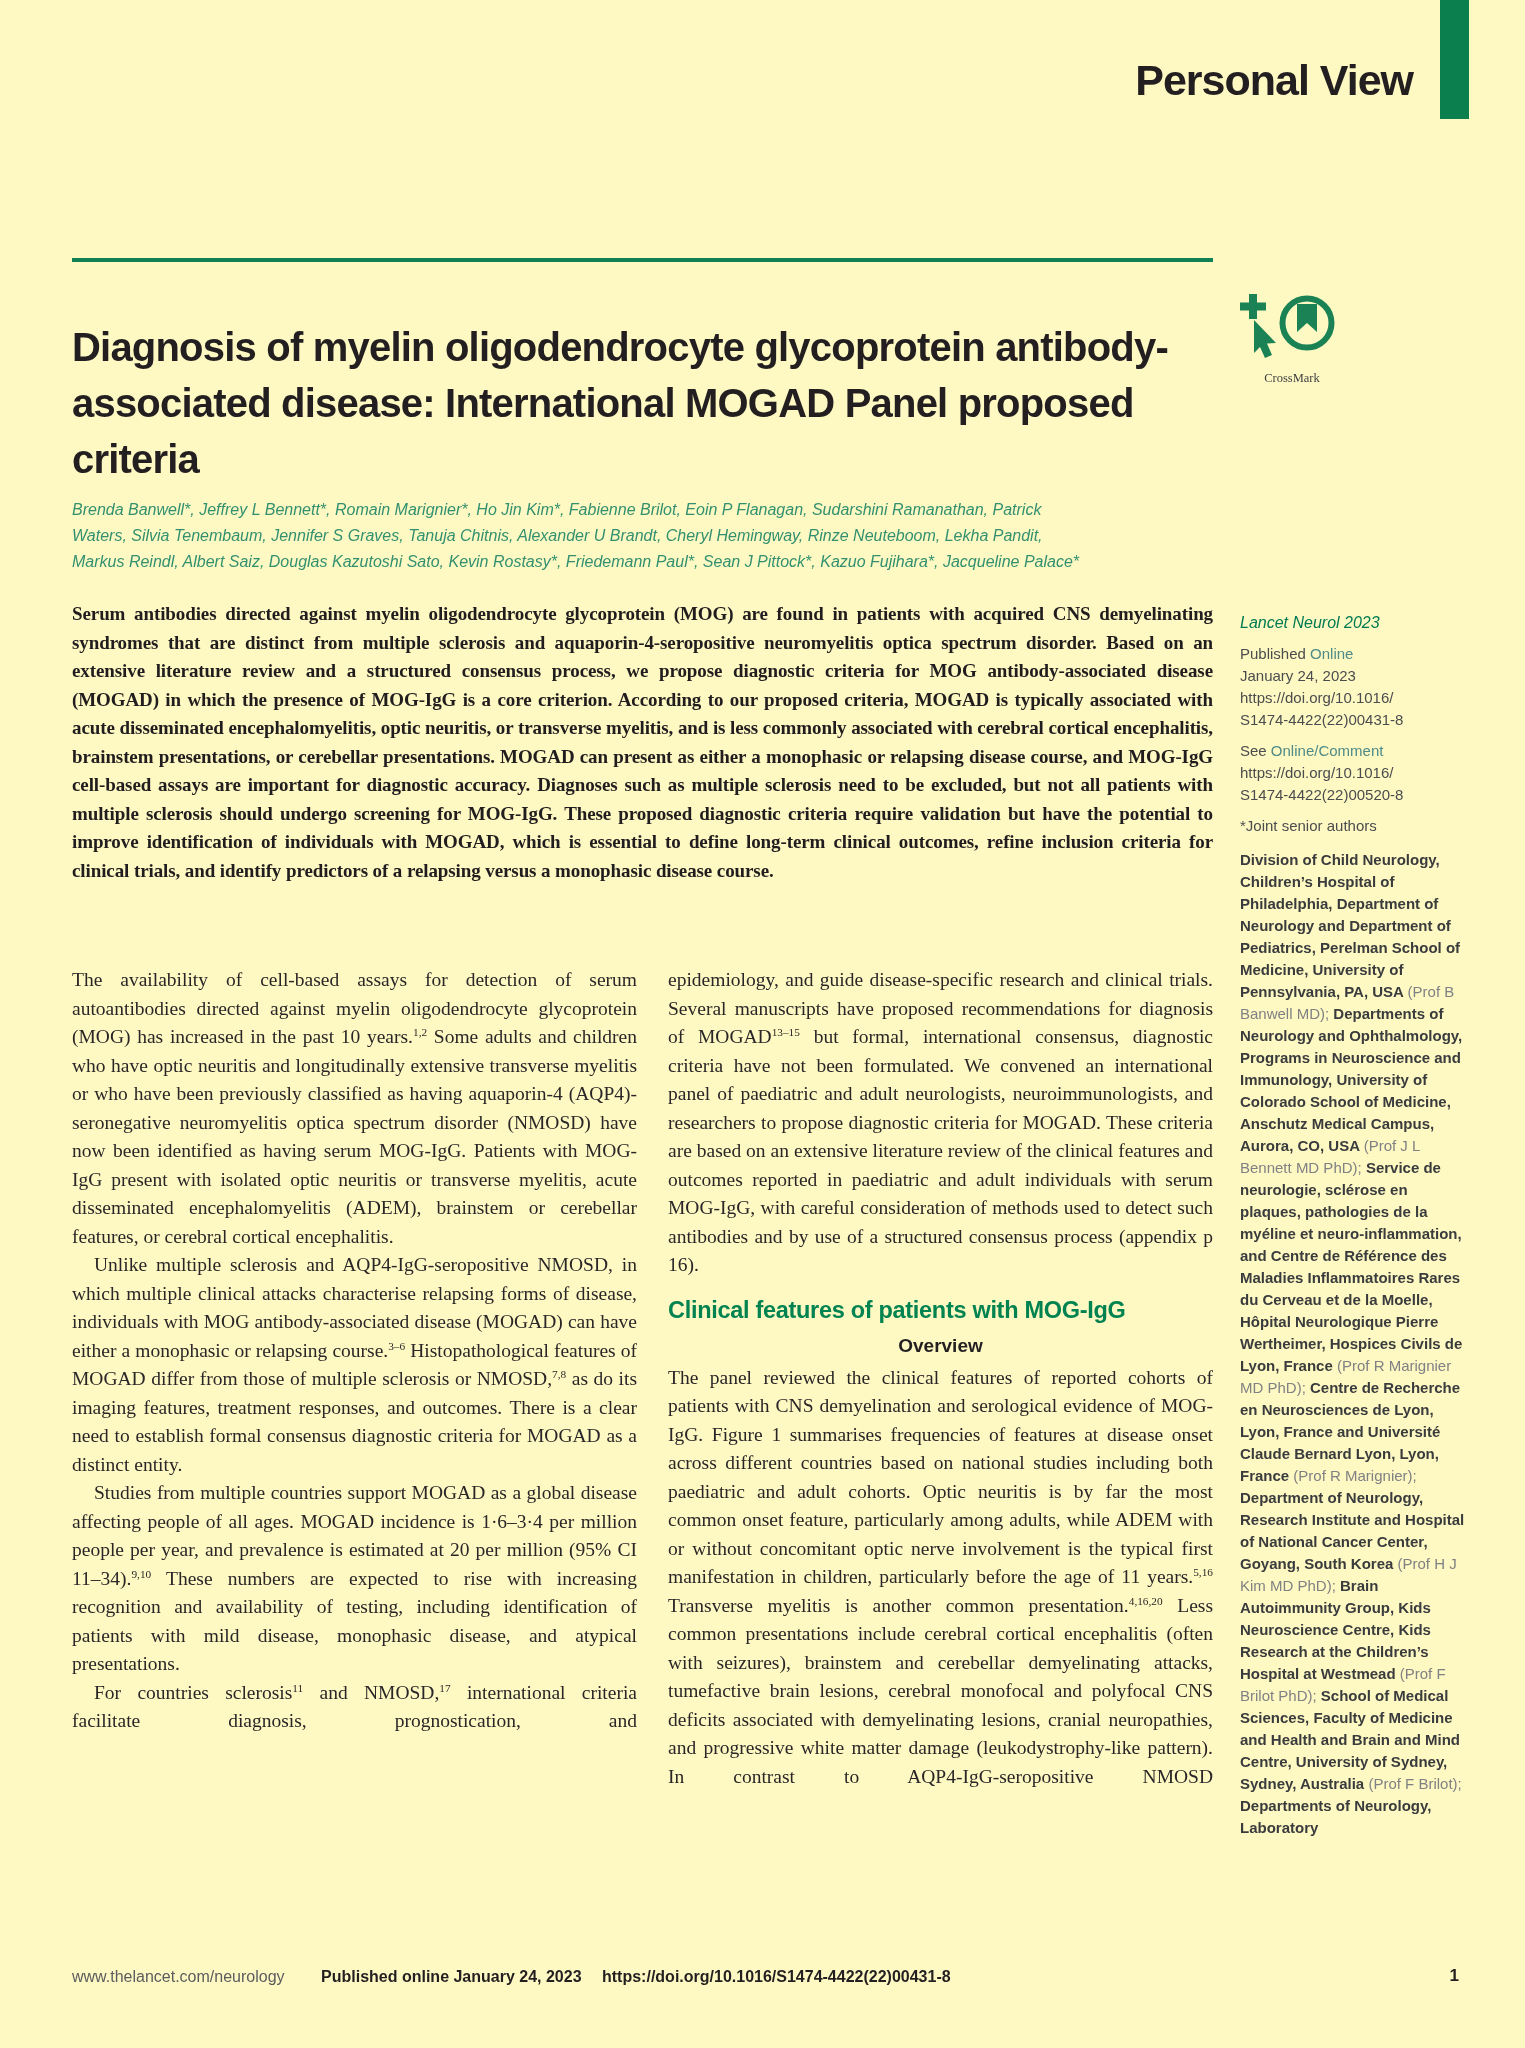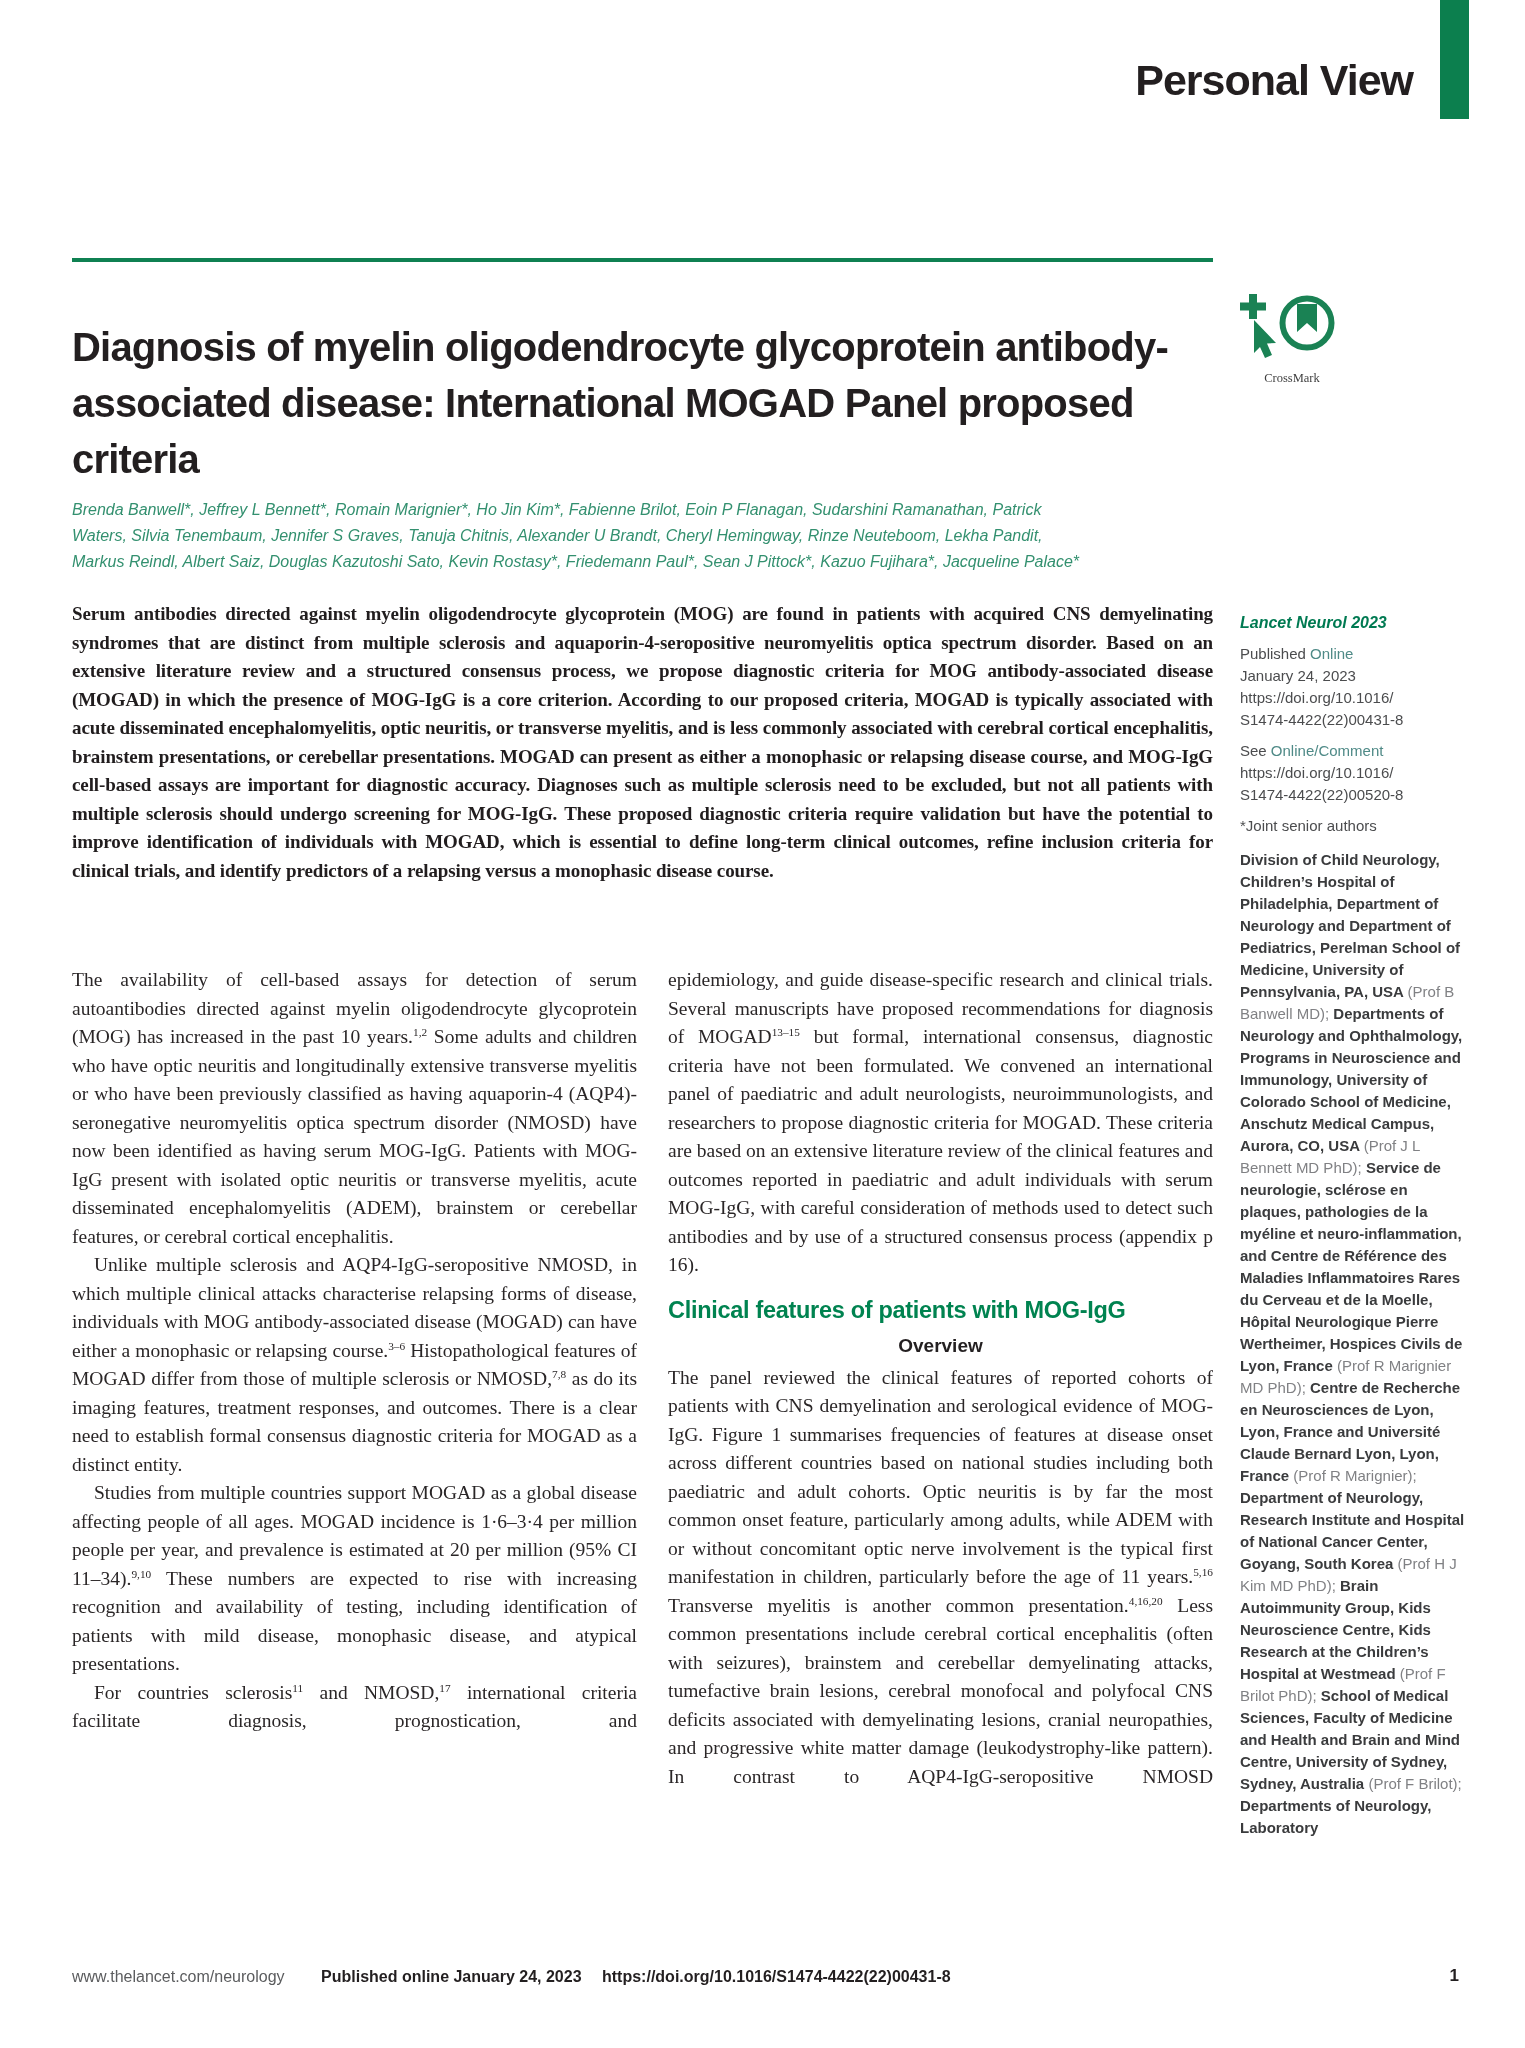--- a/index.html
+++ b/index.html
@@ -1,18 +1,18 @@
 <!DOCTYPE html>
 <html><head>
 <meta charset="utf-8">
 <style>
   html,body { margin:0; padding:0; background:#e8e8e8; }
   .page {
     position:relative; width:1525px; height:2048px; margin:0 auto;
-    background:#ffffff; overflow:hidden;
+    background:#fef9c3; overflow:hidden;
     font-family:"Liberation Sans", sans-serif; color:#231f20;
   }
   
   .kicker-bar { position:absolute; top:0; right:56px; width:29px; height:119px; background:#0c7f4e; }
   .kicker-text { position:absolute; top:56px; right:112px; font-size:43px; font-weight:700; letter-spacing:-1px; color:#231f20; }
   .rule { position:absolute; left:72px; top:258px; width:1141px; height:4px; background:#0f8152; }
   .title {
     position:absolute; left:72px; top:292px; width:1105px;
     font-size:40px; line-height:56px; font-weight:700; letter-spacing:-0.8px; color:#231f20;
   }
@@ -47,21 +47,21 @@
   }
   .col p { margin:0; }
   .col p.ind { text-indent:22px; }
   .col p.jlast { text-align-last:justify; }
   .sup { font-size:0.58em; line-height:0; vertical-align:super; }
   
   .sidebar {
     position:absolute; left:1240px; top:612px; width:226px; height:1345px; overflow:hidden;
     font-size:15px; line-height:22px; color:#4b4c4e; word-wrap:break-word;
   }
-  .journal-ref { font-style:italic; font-weight:700; font-size:16px; color:#007a52; margin-bottom:9px; }
+  .journal-ref { font-style:italic; font-weight:400; font-size:16px; color:#007a52; margin-bottom:9px; }
   .meta-block { margin-bottom:9px; }
   .link { color:#4f8a87; }
   .joint-note { margin-bottom:12px; }
   .affils { font-weight:700; color:#3a3b3d; }
   .affils .plain { font-weight:400; color:#808184; }
   
   .footer { position:absolute; left:72px; top:1968px; font-size:16px; white-space:nowrap; }
   .f-url { color:#5b5c5e; font-weight:400; margin-right:32px; }
   .f-bold { font-weight:700; color:#231f20; margin-right:16px; }
   .page-num { position:absolute; left:1425px; top:1966px; width:34px; text-align:right; font-weight:700; font-size:17px; color:#231f20; }

